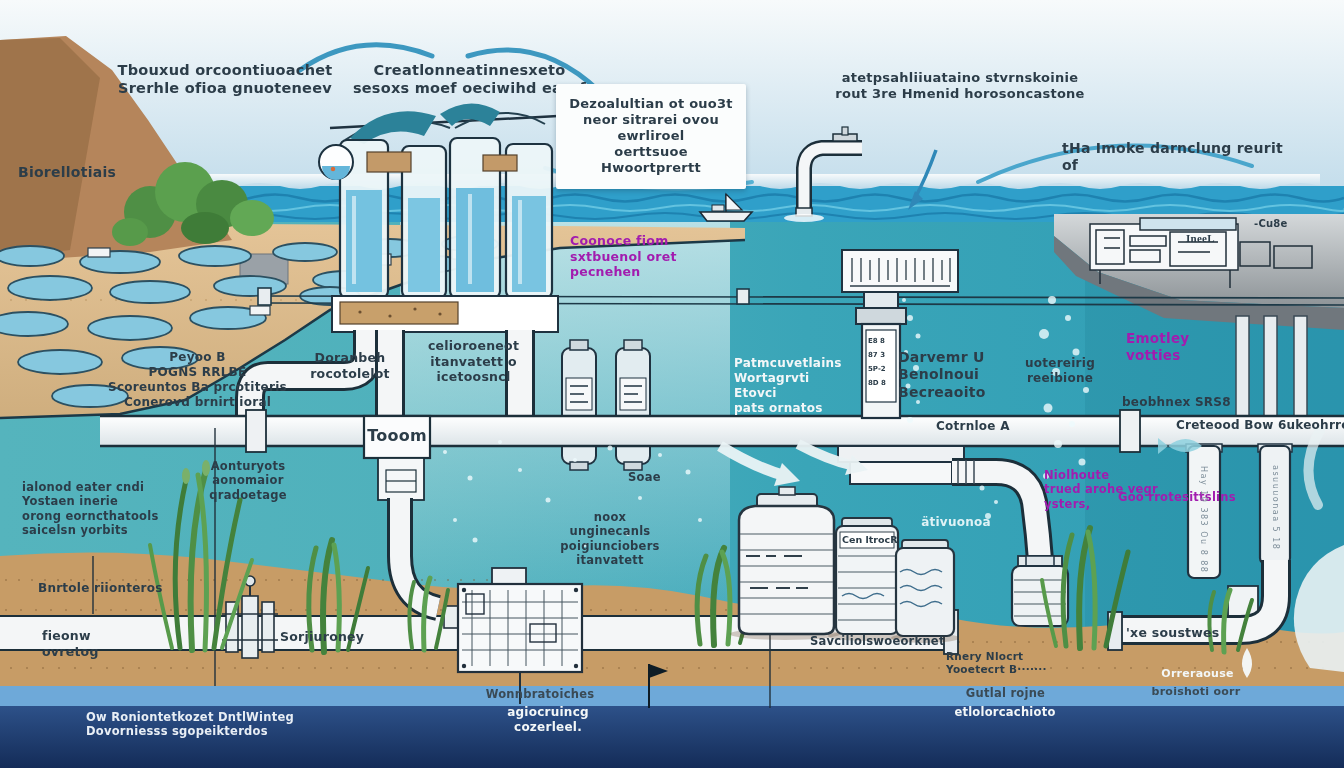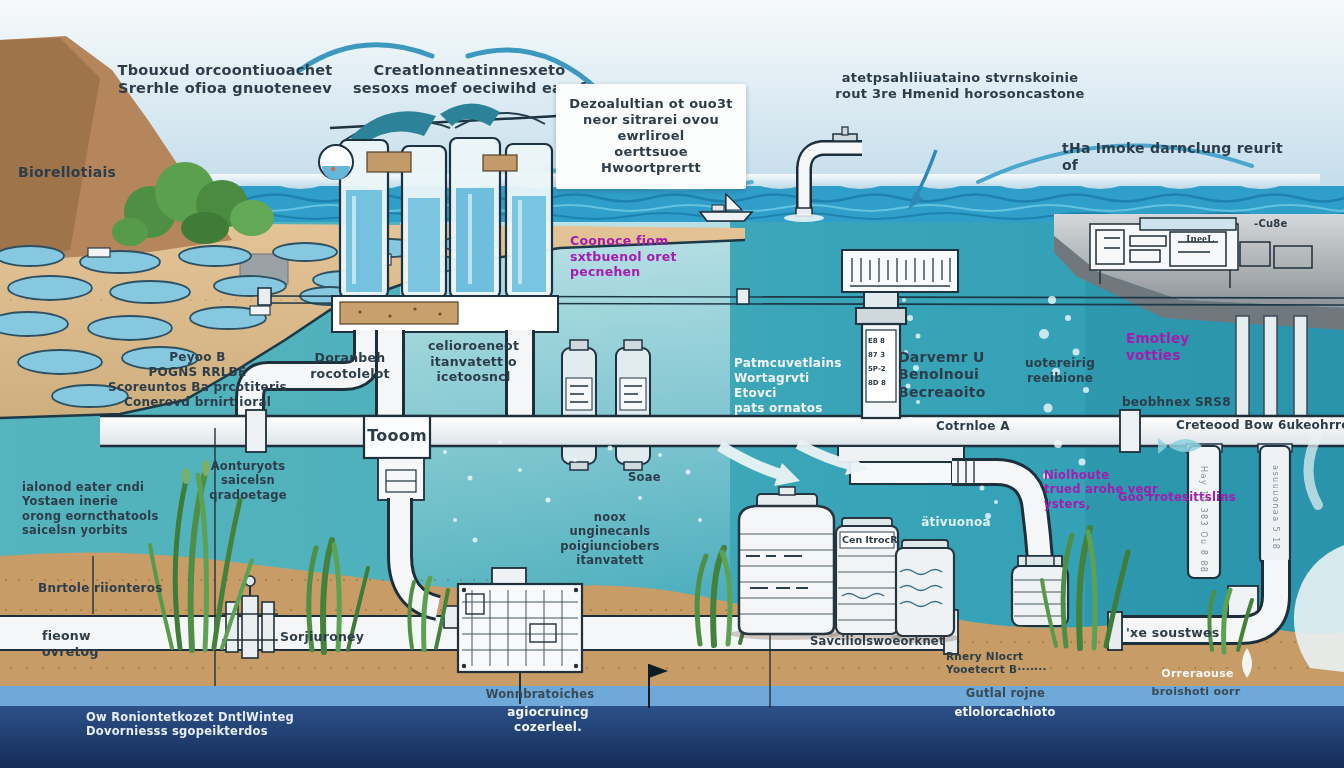--- a/index.html
+++ b/index.html
@@ -498,21 +498,21 @@
   <span>Tooom</span>
 </div>
 <div class="l left" style="left:22px;top:480px;width:155px;font-size:11.5px;">
   <span>ialonod eater cndi</span>
   <span>Yostaen inerie</span>
   <span>orong eorncthatools</span>
   <span>saicelsn yorbits</span>
 </div>
 <div class="l" style="left:200px;top:459px;width:96px;font-size:11.5px;">
   <span>Aonturyots</span>
-  <span>saicelsn</span>
+  <span>aonomaior</span>
   <span>qradoetage</span>
 </div>
 <div class="l left" style="left:38px;top:581px;width:125px;font-size:12px;">
   <span>Bnrtole riionteros</span>
 </div>
 <div class="l left" style="left:42px;top:628px;width:105px;font-size:12.5px;">
   <span>fieonw ovretog</span>
 </div>
 <div class="l left" style="left:280px;top:629px;width:95px;font-size:12.5px;">
   <span>Sorjiuroney</span>

